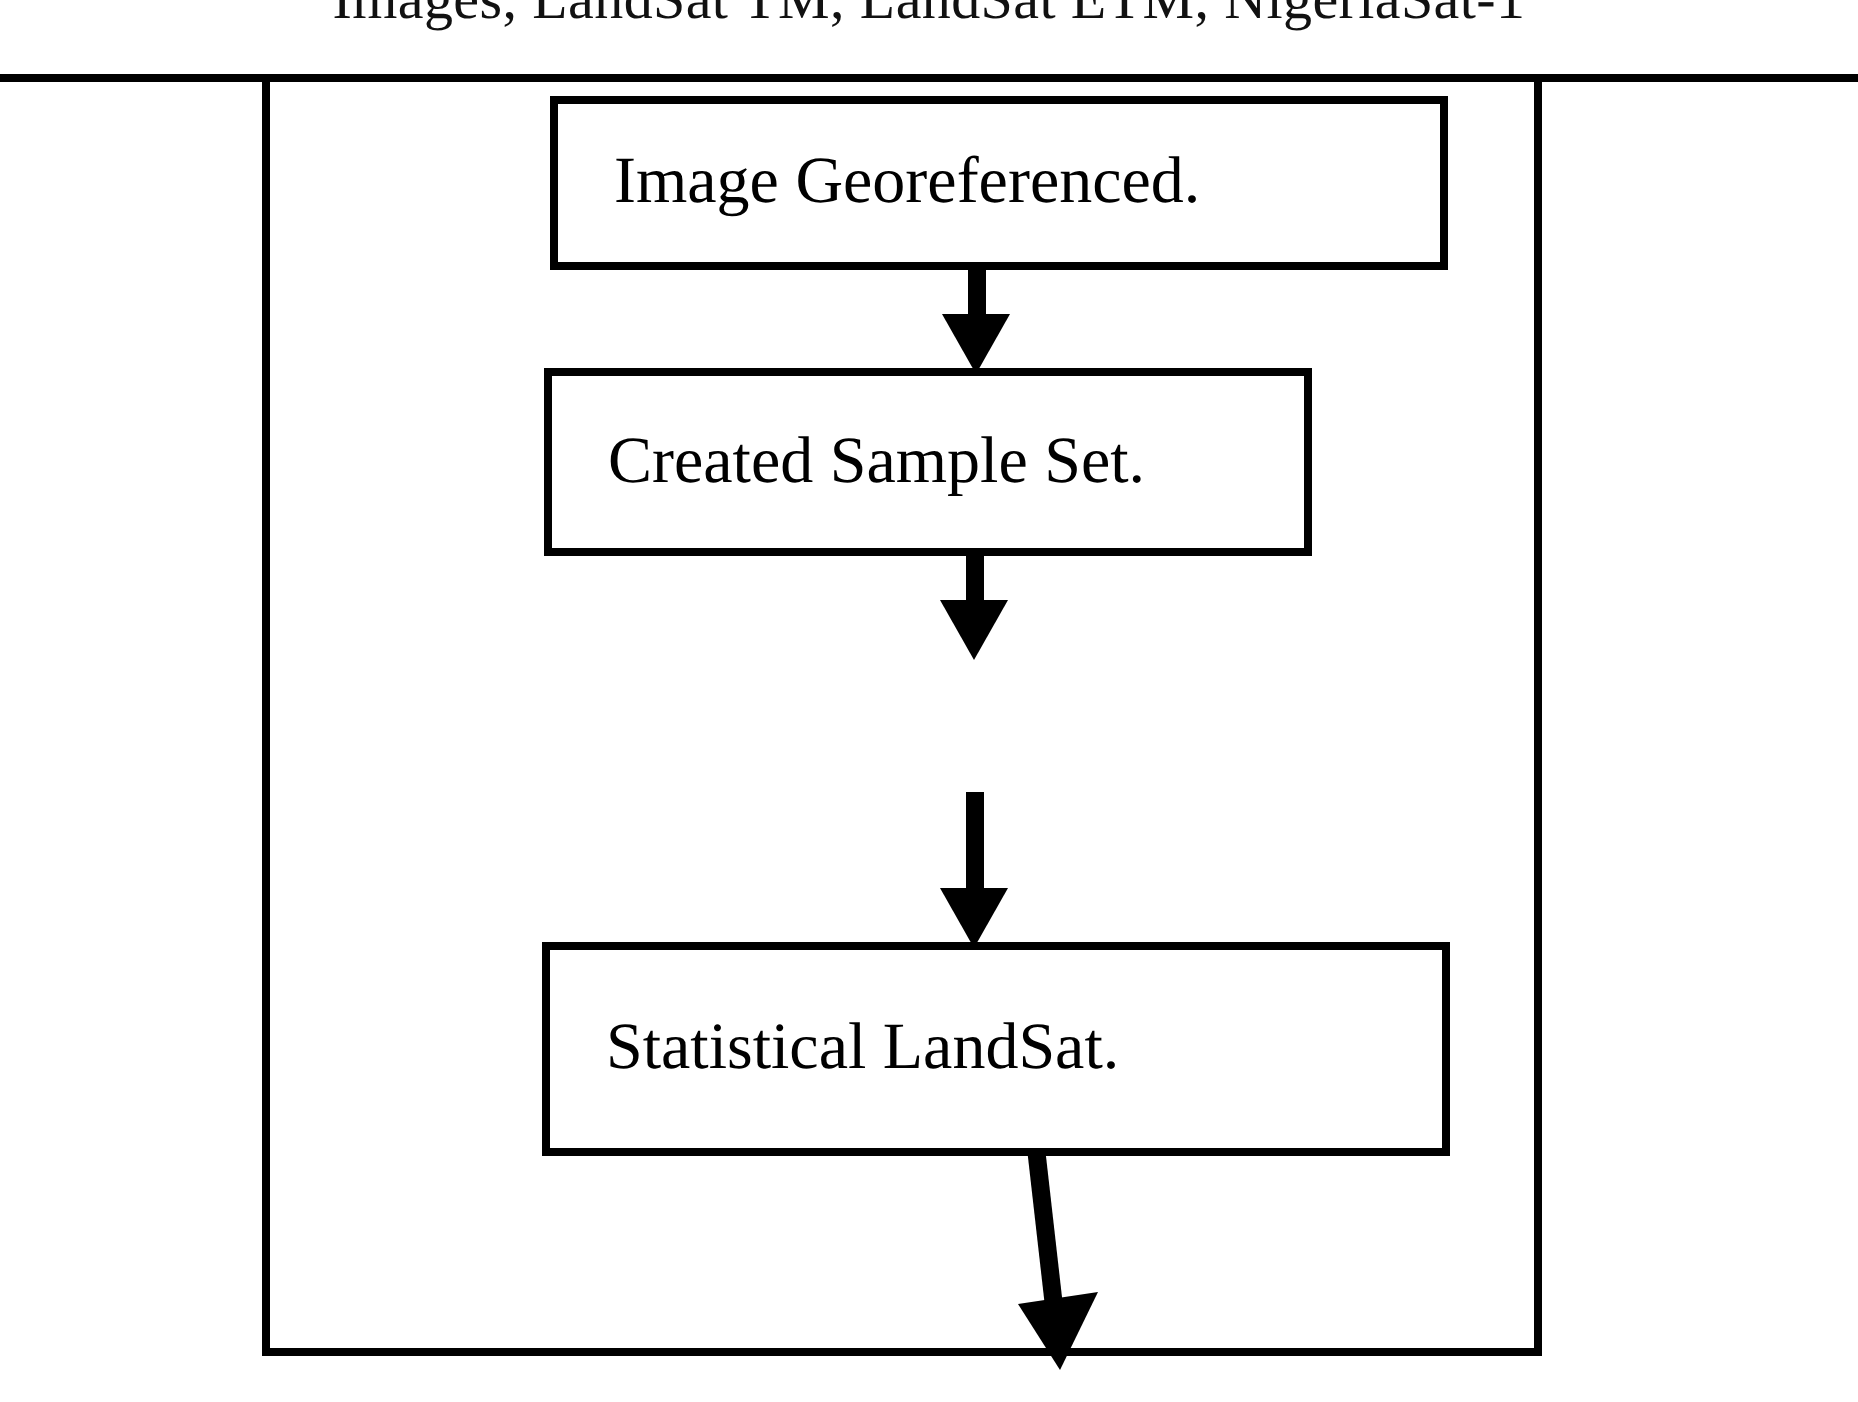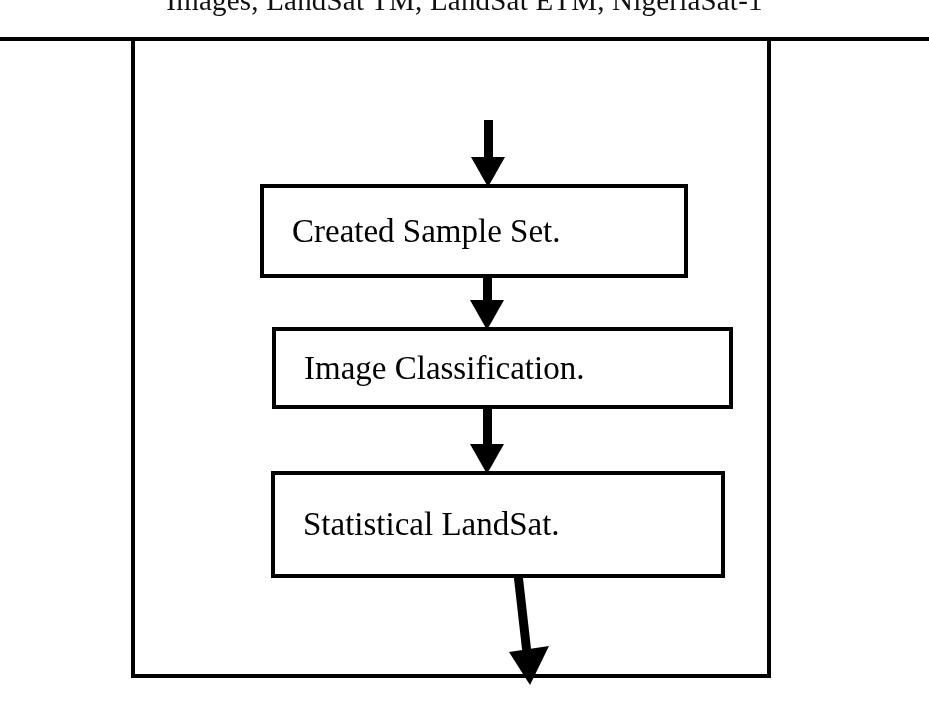--- a/index.html
+++ b/index.html
@@ -77,21 +77,21 @@
   }
   .node-label {
     font-size: 33px;
     line-height: 1.05;
     padding-left: 28px;
     white-space: nowrap;
     color: #000000;
   }
 
   #node-1 { left: 275px; top: 48px;  width: 449px; height: 87px; }
-  #node-2 { left: 260px; top: 184px; width: 428px; height: 94px; text-align: right; }
+  #node-2 { left: 272px; top: 184px; width: 384px; height: 94px; text-align: right; }
   #node-3 { left: 272px; top: 327px; width: 461px; height: 82px; }
   #node-4 { left: 271px; top: 471px; width: 454px; height: 107px; }
 
   
   .connector {
     position: absolute;
     z-index: 2;
   }
   .connector .stem {
     position: absolute;
@@ -136,38 +136,38 @@
 <div id="page">
 
   <div class="caption-row">
     <div class="caption-text">Images, LandSat TM, LandSat ETM, NigeriaSat-1</div>
   </div>
 
   <div class="top-rule"></div>
 
   <div class="outer-frame"></div>
 
+  <div class="node" id="node-1">
+    <span class="node-label">Image Georeferenced.</span>
+  </div>
 
   <div class="connector" id="arrow-1">
     <div class="stem"></div>
     <div class="head"></div>
   </div>
 
   <div class="node" id="node-2">
     <span class="node-label">Created Sample Set.</span>
   </div>
 
   <div class="connector" id="arrow-2">
     <div class="stem"></div>
     <div class="head"></div>
   </div>
 
-  <div class="node" id="node-3">
-    <span class="node-label">Image Classification.</span>
-  </div>
 
   <div class="connector" id="arrow-3">
     <div class="stem"></div>
     <div class="head"></div>
   </div>
 
   <div class="node" id="node-4">
     <span class="node-label">Statistical LandSat.</span>
   </div>
 

